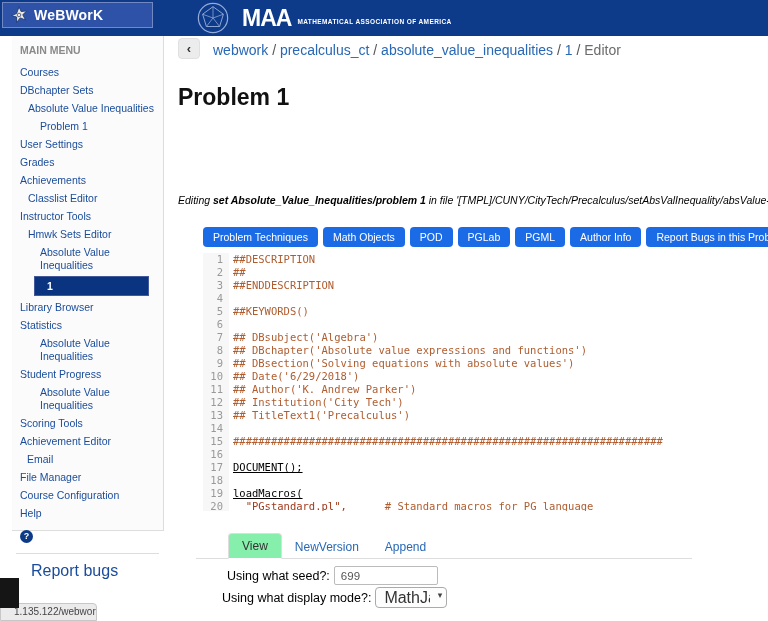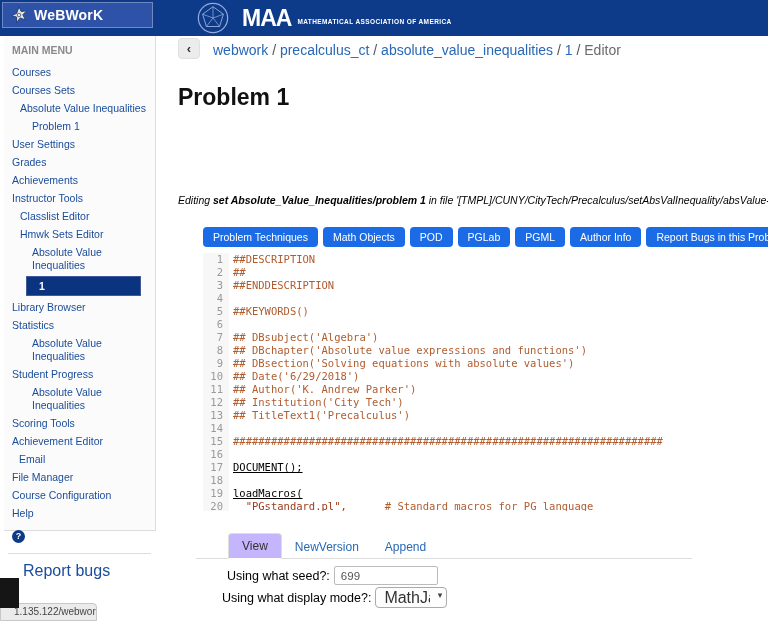--- a/index.html
+++ b/index.html
@@ -21,21 +21,21 @@
   .crumb-row { position:absolute; left:160px; top:36px; width:608px; height:26px; background:#fff; }
   .back-btn { position:absolute; left:18px; top:2px; width:22px; height:21px; background:#ececec;
               border:1px solid #e0e0e0; border-radius:4px; color:#333; font-weight:bold;
               font-size:13px; text-align:center; line-height:19px; cursor:pointer; }
   .crumbs { position:absolute; left:53px; top:6px; font-size:14px; white-space:nowrap; }
   .bc-link { color:#2868b5; cursor:pointer; }
   .bc-sep { color:#555; }
   .bc-cur { color:#6b6b6b; }
 
   
-  .sidebar { position:absolute; left:4px; top:36px; width:152px; height:495px; background:#fbfbfb;
+  .sidebar { position:absolute; left:12px; top:36px; width:152px; height:495px; background:#fbfbfb;
              border-right:1px solid #ddd; border-bottom:1px solid #ddd; padding-top:8px; }
   .side-title { color:#8a8a8a; font-weight:bold; font-size:10.5px; padding-left:8px; margin-bottom:8px; }
   .side-item { color:#1a4c9b; font-size:10.5px; line-height:13px; margin:2px 0; padding:1.5px 2px 1.5px 0;
                cursor:pointer; }
   .lvl1 { white-space:nowrap; }
   .side-active { background:#0a3380; border:1px solid #44599a; color:#fff; font-size:10.5px;
                  font-weight:bold; margin:3px 14px 3px 22px; padding:3px 0 3px 12px; cursor:pointer; }
   .qmark-row { margin:4px 0 0 8px; }
   .qmark { display:inline-block; width:13px; height:13px; border-radius:50%; background:#0d3a86;
            color:#fff; font-size:9px; font-weight:bold; text-align:center; line-height:13px; cursor:pointer; }
@@ -62,21 +62,21 @@
   .cm-code { padding-left:4px; white-space:pre; }
   .tk-c { color:#b05c2e; }
   .tk-k { color:#000;text-decoration:underline; }
   .tk-s { color:#a03a1c; }
 
   
   .tabs { position:absolute; left:196px; top:531px; width:496px; height:28px;
           border-bottom:1px solid #ddd; display:flex; align-items:flex-end; }
   .tab { font-size:12px; padding:5px 13px; margin-bottom:-1px; cursor:pointer; color:#2868b5; }
   .tab.first { margin-left:32px; }
-  .tab.active { color:#333; background:#c4b5fd; border:1px solid #ddd; border-bottom:1px solid #fff;
+  .tab.active { color:#333; background:#86efac; border:1px solid #ddd; border-bottom:1px solid #fff;
                 border-radius:4px 4px 0 0; }
 
   
   .form-row1 { position:absolute; left:227px; top:566px; display:flex; align-items:center; }
   .form-row2 { position:absolute; left:222px; top:587px; display:flex; align-items:center; }
   .form-label { font-size:12.5px; color:#000; }
   .seed-input { width:104px; height:19px; border:1px solid #bbb; border-radius:2px; font-size:11.5px;
                 color:#555; padding:1px 6px; margin-left:4px; font-family:"Liberation Sans", sans-serif; }
   .mode-wrap { position:relative; margin-left:4px; }
   .mode-select { width:72px; height:21px; border:1px solid #aaa; border-radius:4px; background:#fdfdfd;
@@ -118,28 +118,28 @@
     <div class="back-btn">‹</div>
     <div class="crumbs">
       <span><span class="bc-link">webwork</span><span class="bc-sep"> / </span><span class="bc-link">precalculus_ct</span><span class="bc-sep"> / </span><span class="bc-link">absolute_value_inequalities</span><span class="bc-sep"> / </span><span class="bc-link">1</span><span class="bc-sep"> / </span></span><span class="bc-cur">Editor</span>
     </div>
   </div>
 
   <div class="sidebar">
     <div class="side-title">MAIN MENU</div>
     <div id="side-nav">
         <div class="side-item lvl0" style="padding-left: 8px;">Courses</div>
-        <div class="side-item lvl0" style="padding-left: 8px;">Courses Sets</div>
+        <div class="side-item lvl0" style="padding-left: 8px;">DBchapter Sets</div>
         <div class="side-item lvl1" style="padding-left: 16px;">Absolute Value Inequalities</div>
         <div class="side-item lvl2" style="padding-left: 28px;">Problem 1</div>
         <div class="side-item lvl0" style="padding-left: 8px;">User Settings</div>
         <div class="side-item lvl0" style="padding-left: 8px;">Grades</div>
         <div class="side-item lvl0" style="padding-left: 8px;">Achievements</div>
+        <div class="side-item lvl1" style="padding-left: 16px;">Classlist Editor</div>
         <div class="side-item lvl0" style="padding-left: 8px;">Instructor Tools</div>
-        <div class="side-item lvl1" style="padding-left: 16px;">Classlist Editor</div>
         <div class="side-item lvl1" style="padding-left: 16px;">Hmwk Sets Editor</div>
         <div class="side-item lvl2" style="padding-left: 28px;">Absolute Value Inequalities</div>
         <div class="side-active">1</div>
         <div class="side-item lvl0" style="padding-left: 8px;">Library Browser</div>
         <div class="side-item lvl0" style="padding-left: 8px;">Statistics</div>
         <div class="side-item lvl2" style="padding-left: 28px;">Absolute Value Inequalities</div>
         <div class="side-item lvl0" style="padding-left: 8px;">Student Progress</div>
         <div class="side-item lvl2" style="padding-left: 28px;">Absolute Value Inequalities</div>
         <div class="side-item lvl0" style="padding-left: 8px;">Scoring Tools</div>
         <div class="side-item lvl0" style="padding-left: 8px;">Achievement Editor</div>

